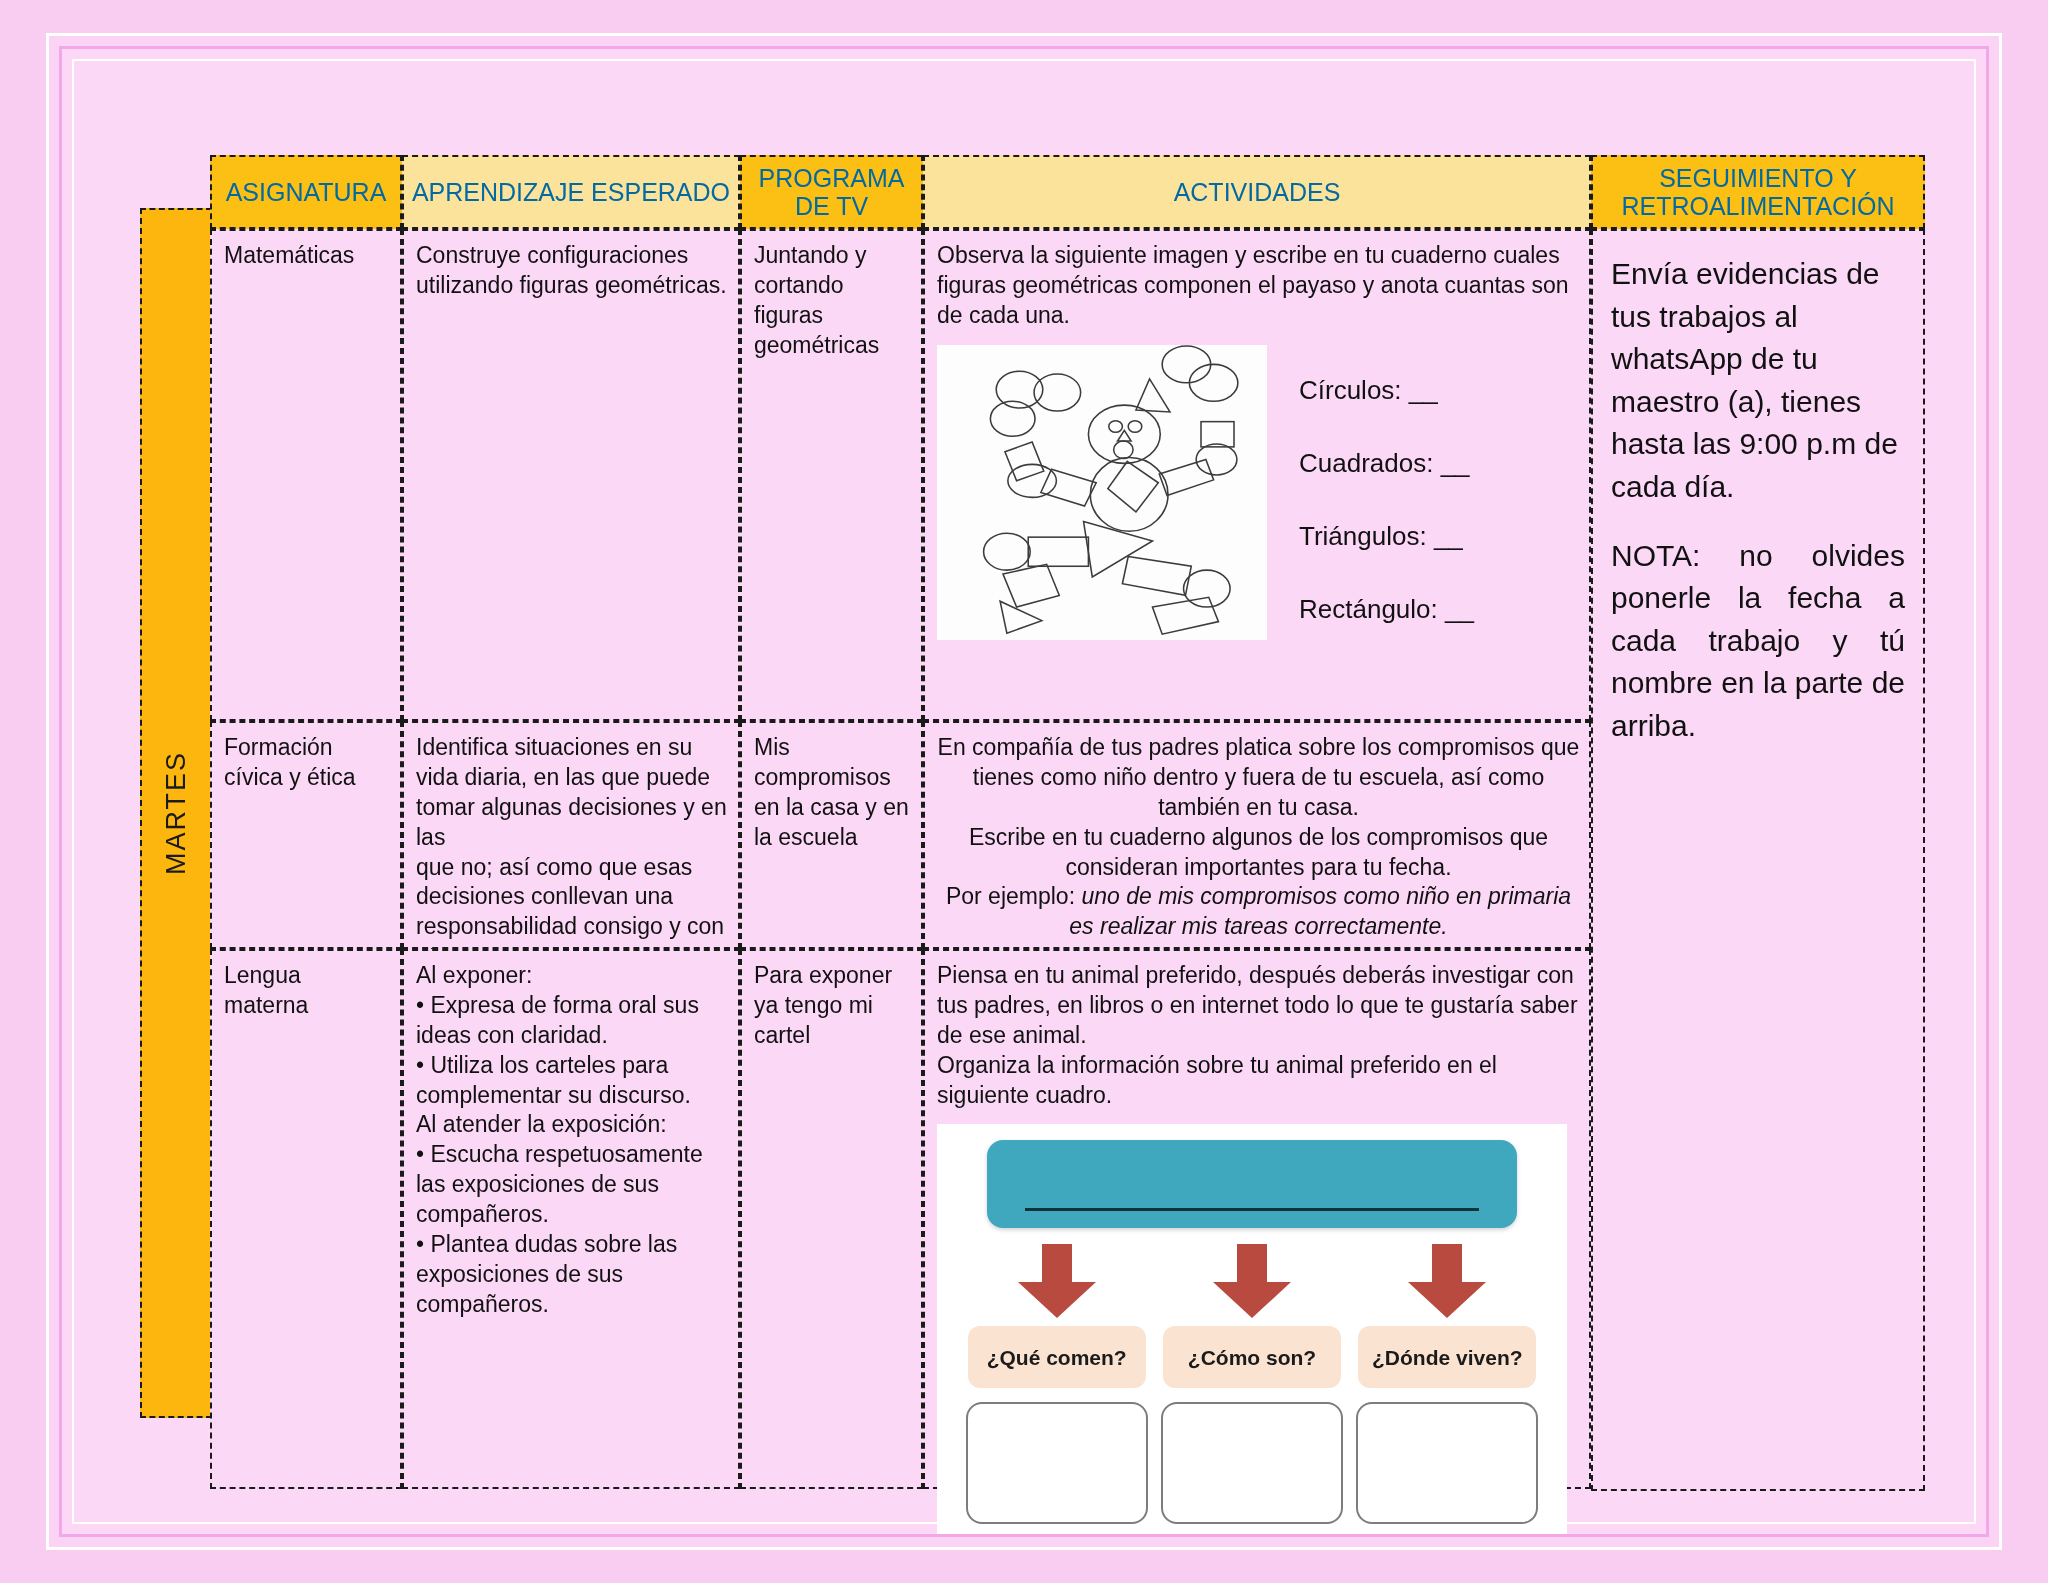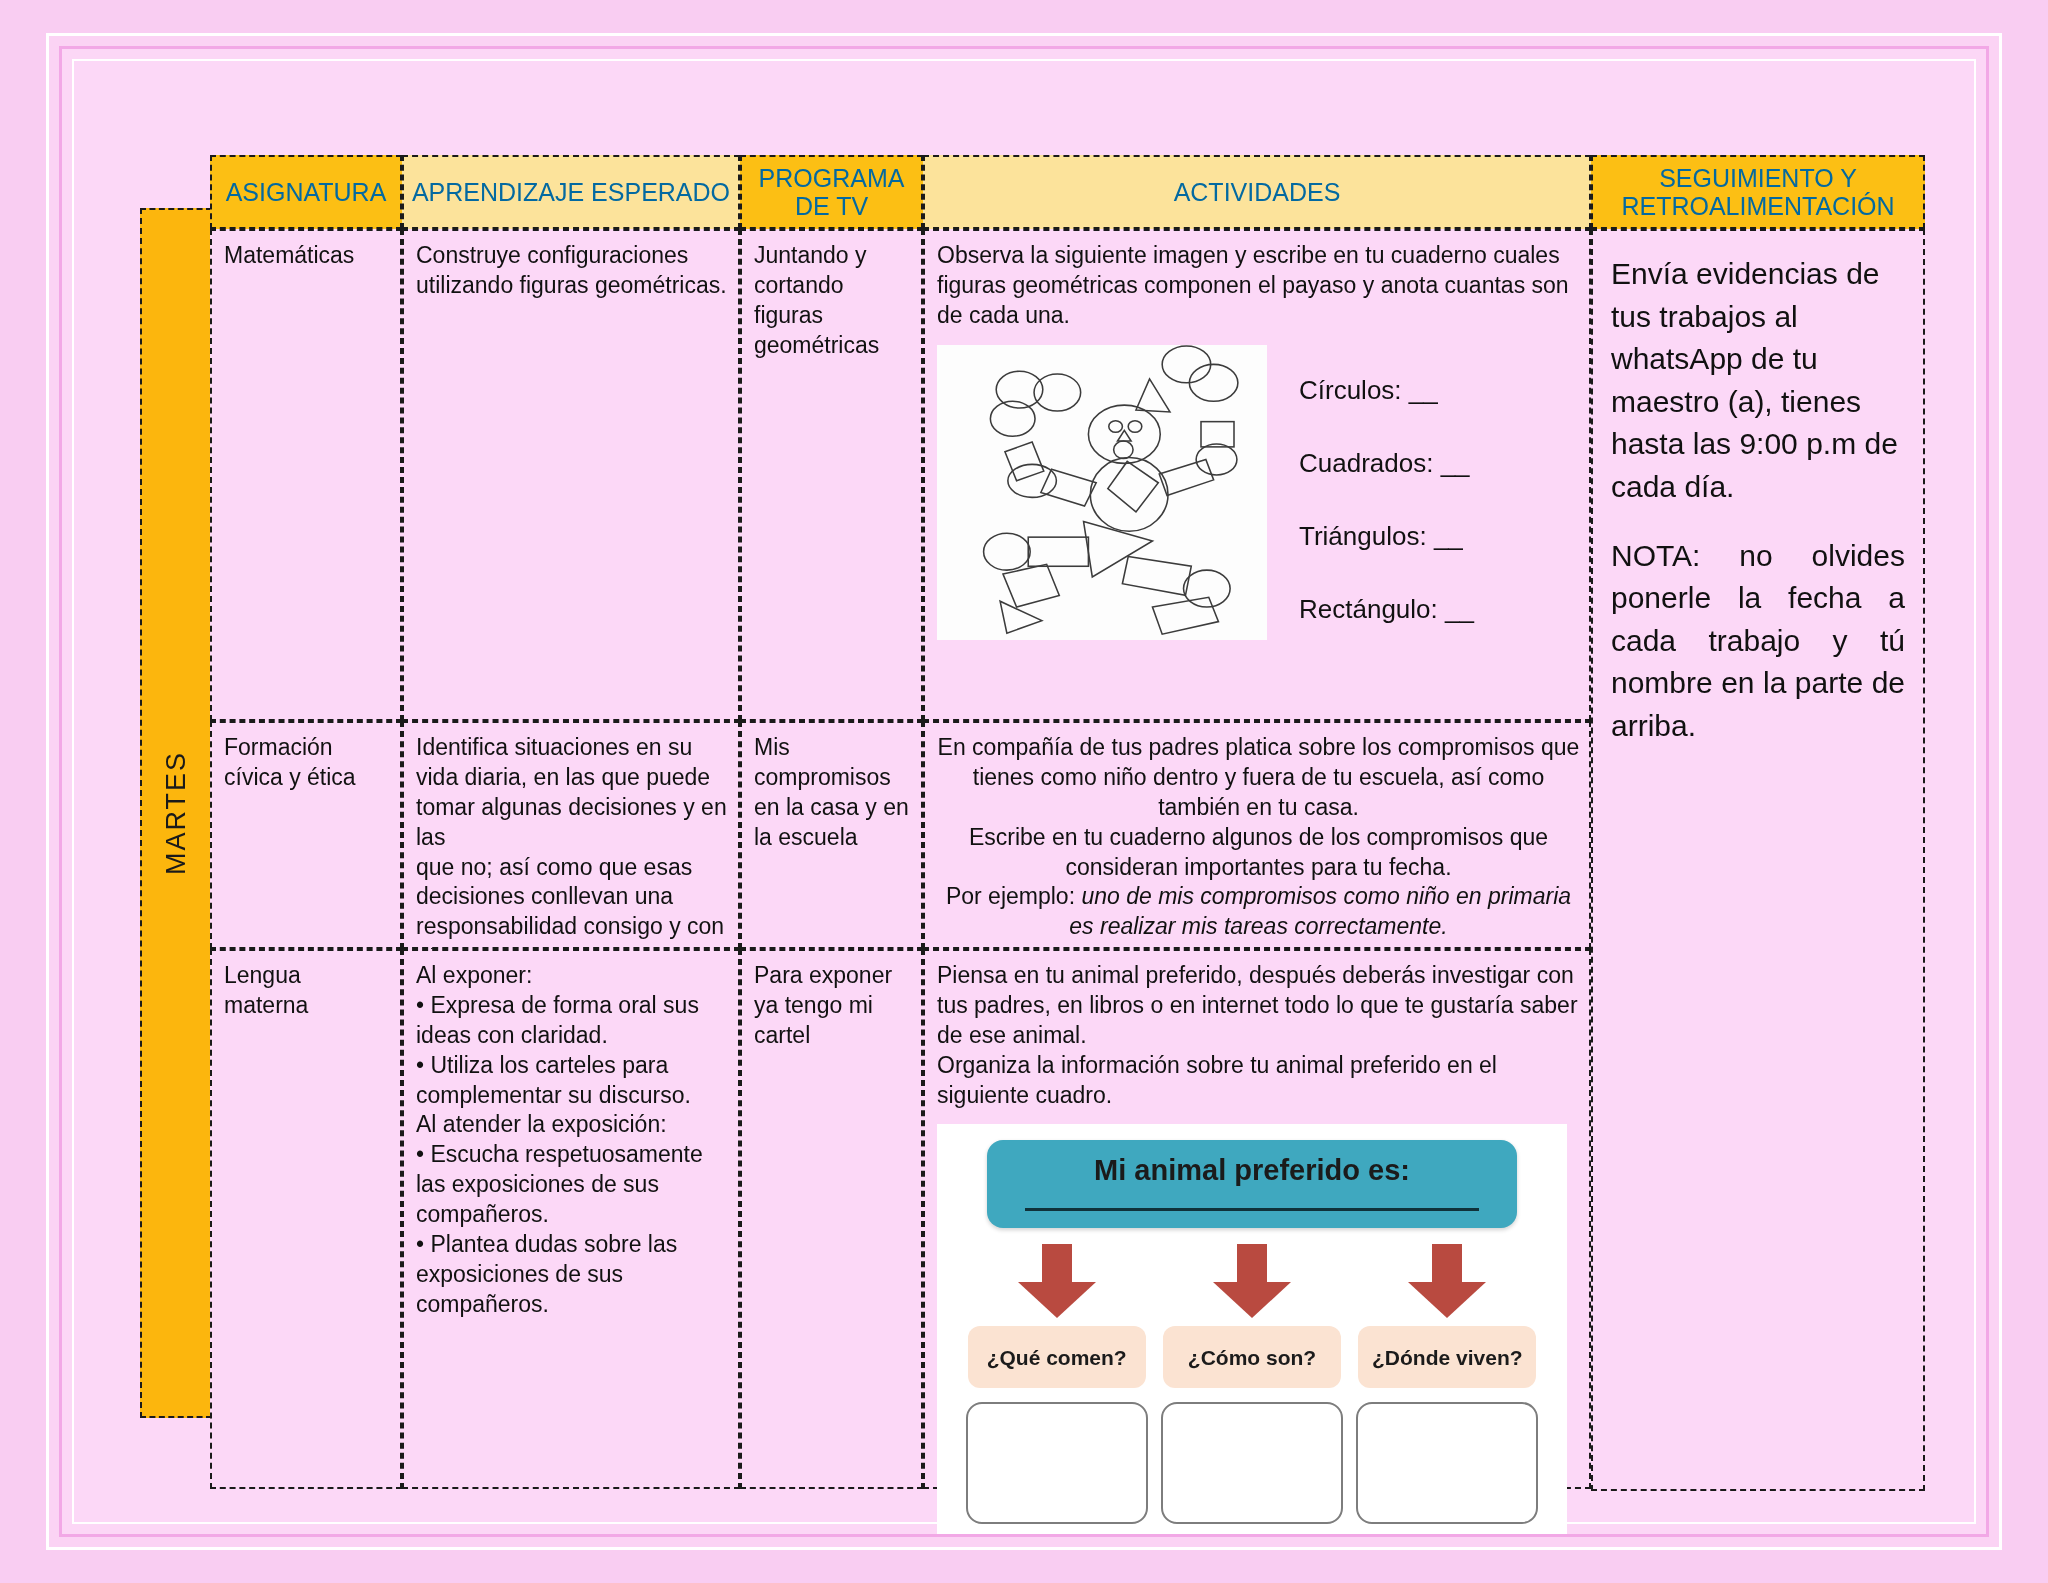--- a/index.html
+++ b/index.html
@@ -334,21 +334,20 @@
 Al atender la exposición:
 • Escucha respetuosamente las exposiciones de sus compañeros.
 • Plantea dudas sobre las exposiciones de sus compañeros.</div>
             <div class="cell c-prog nowrap-soft" style="height:540px;">Para exponer ya tengo mi cartel</div>
             <div class="cell c-acti" style="height:540px;">
               <div>Piensa en tu animal preferido, después deberás investigar con tus padres, en libros o en internet todo lo que te gustaría saber de ese animal.</div>
               <div>Organiza la información sobre tu animal preferido en el siguiente cuadro.</div>
 
               <div class="animal-graphic">
                 <div class="animal-title">
-                  <span>Mi animal preferido es:</span>
                   <div class="rule"></div>
                 </div>
 
                 <div class="arrow-row">
                   <div class="arrow">
                       <div class="stem"></div>
                       <div class="head"></div>
                     </div>
                   <div class="arrow">
                       <div class="stem"></div>

